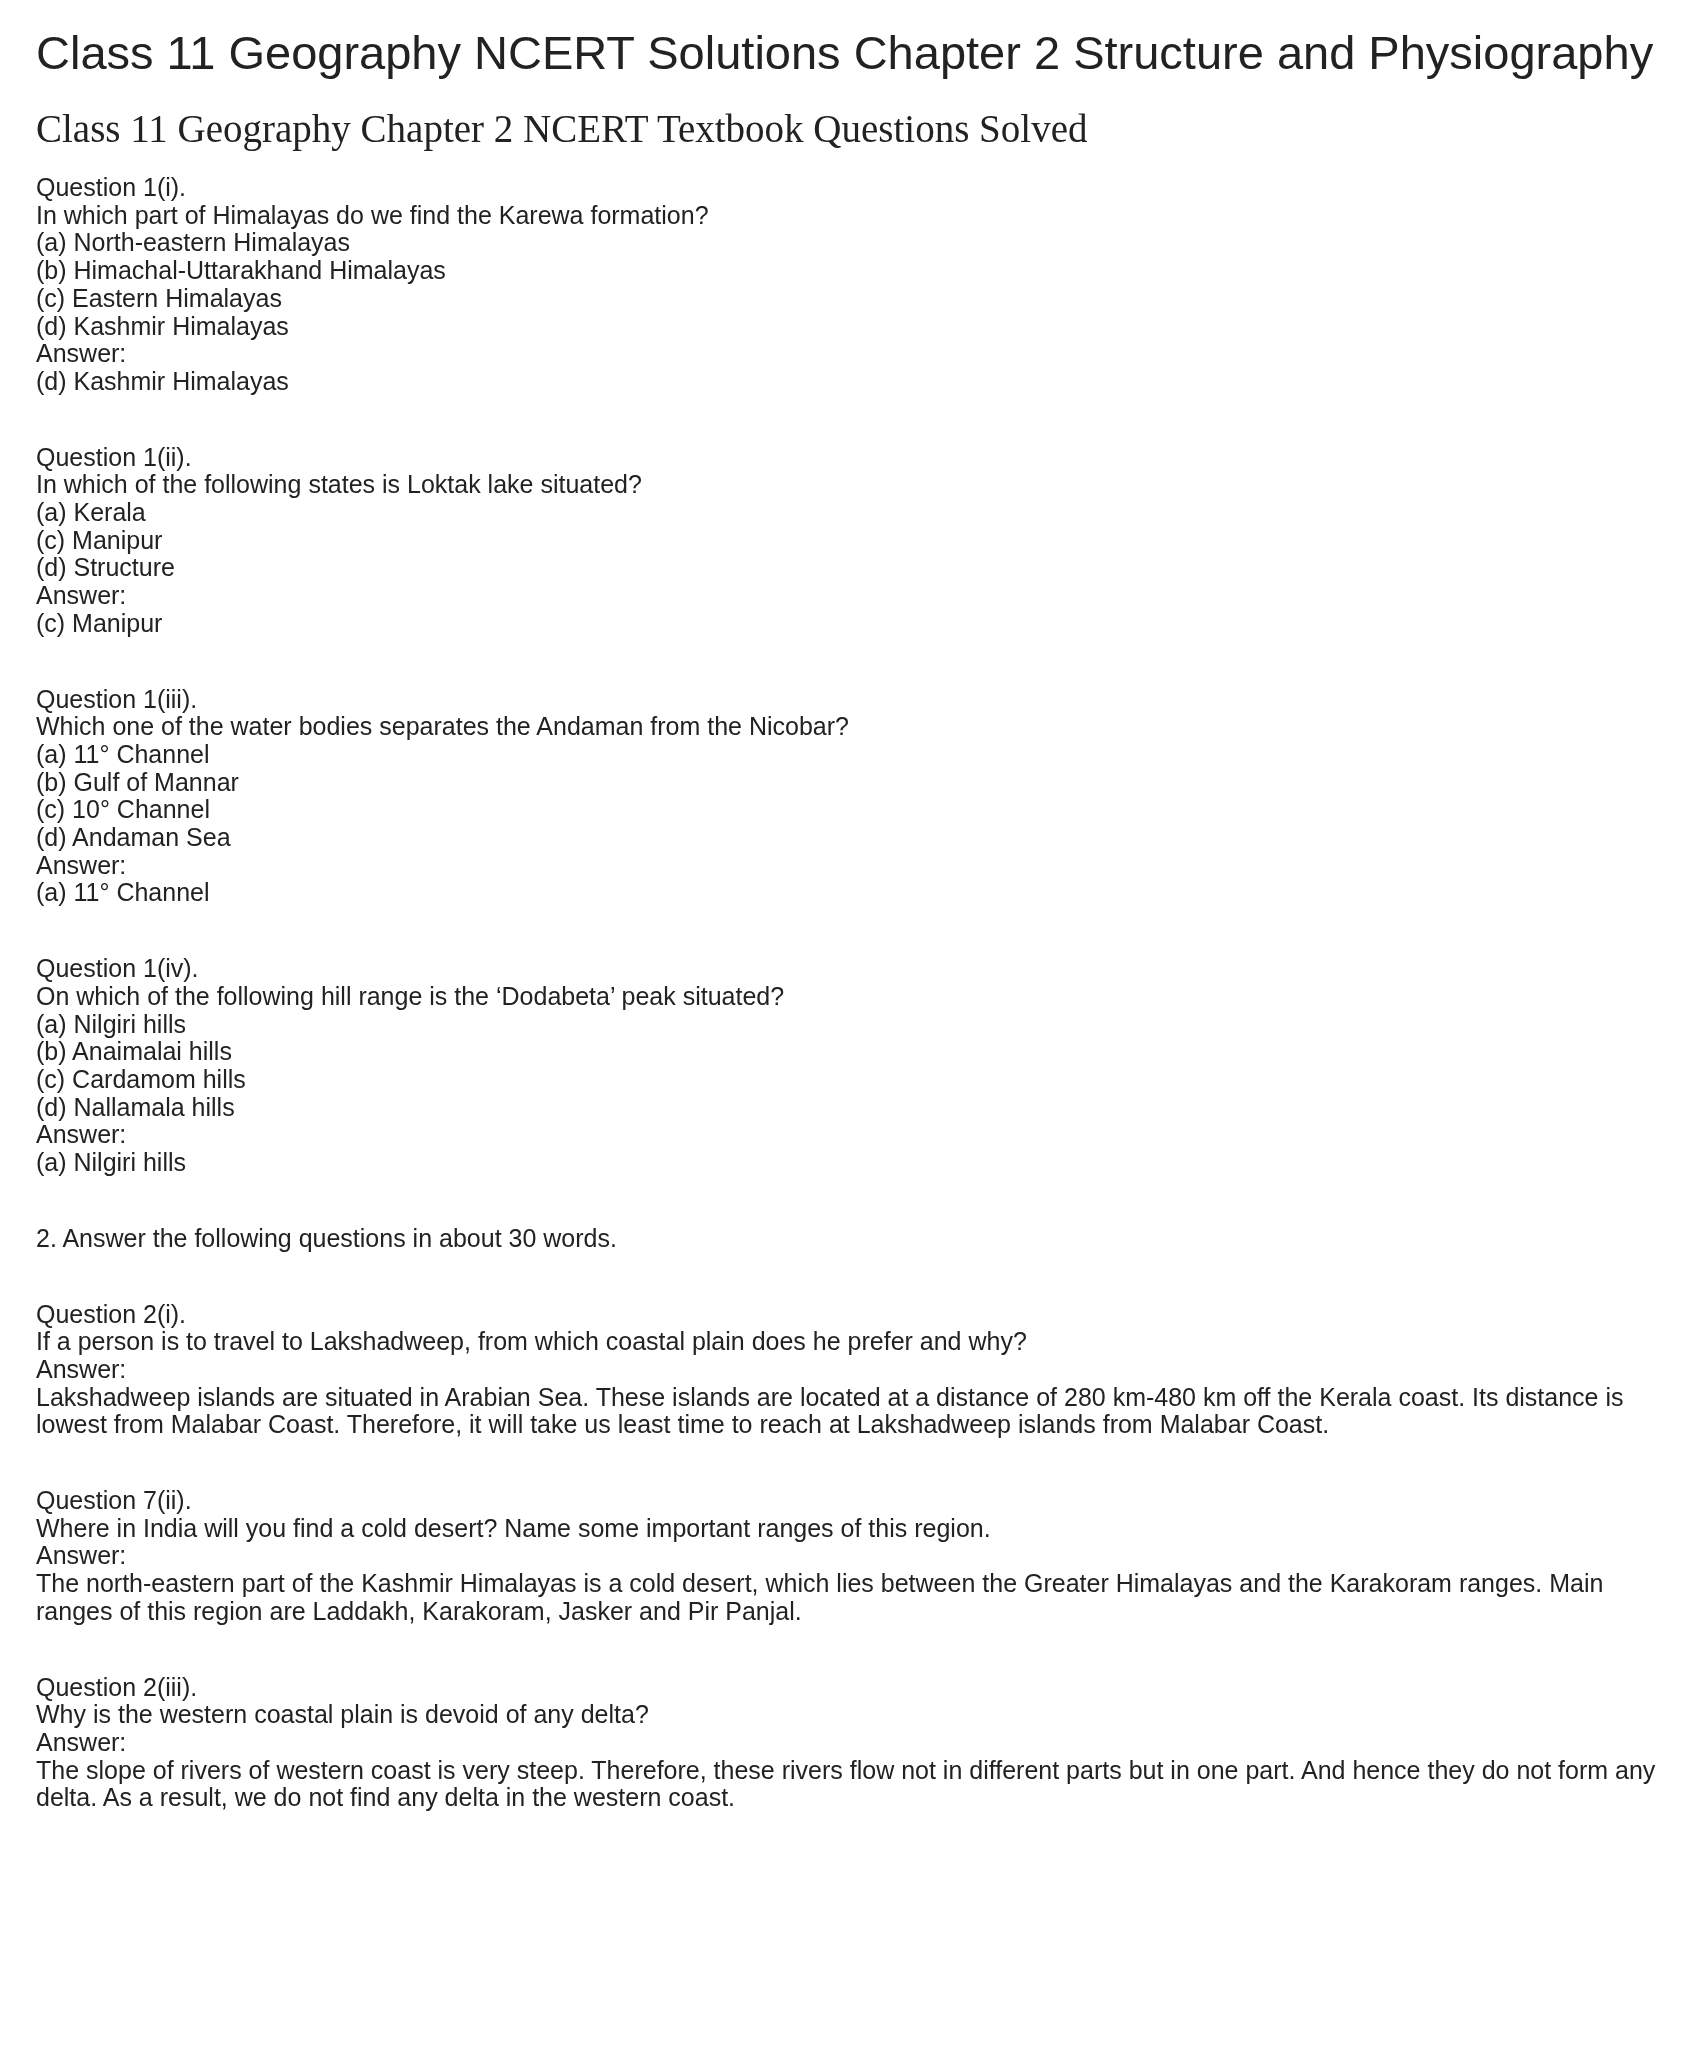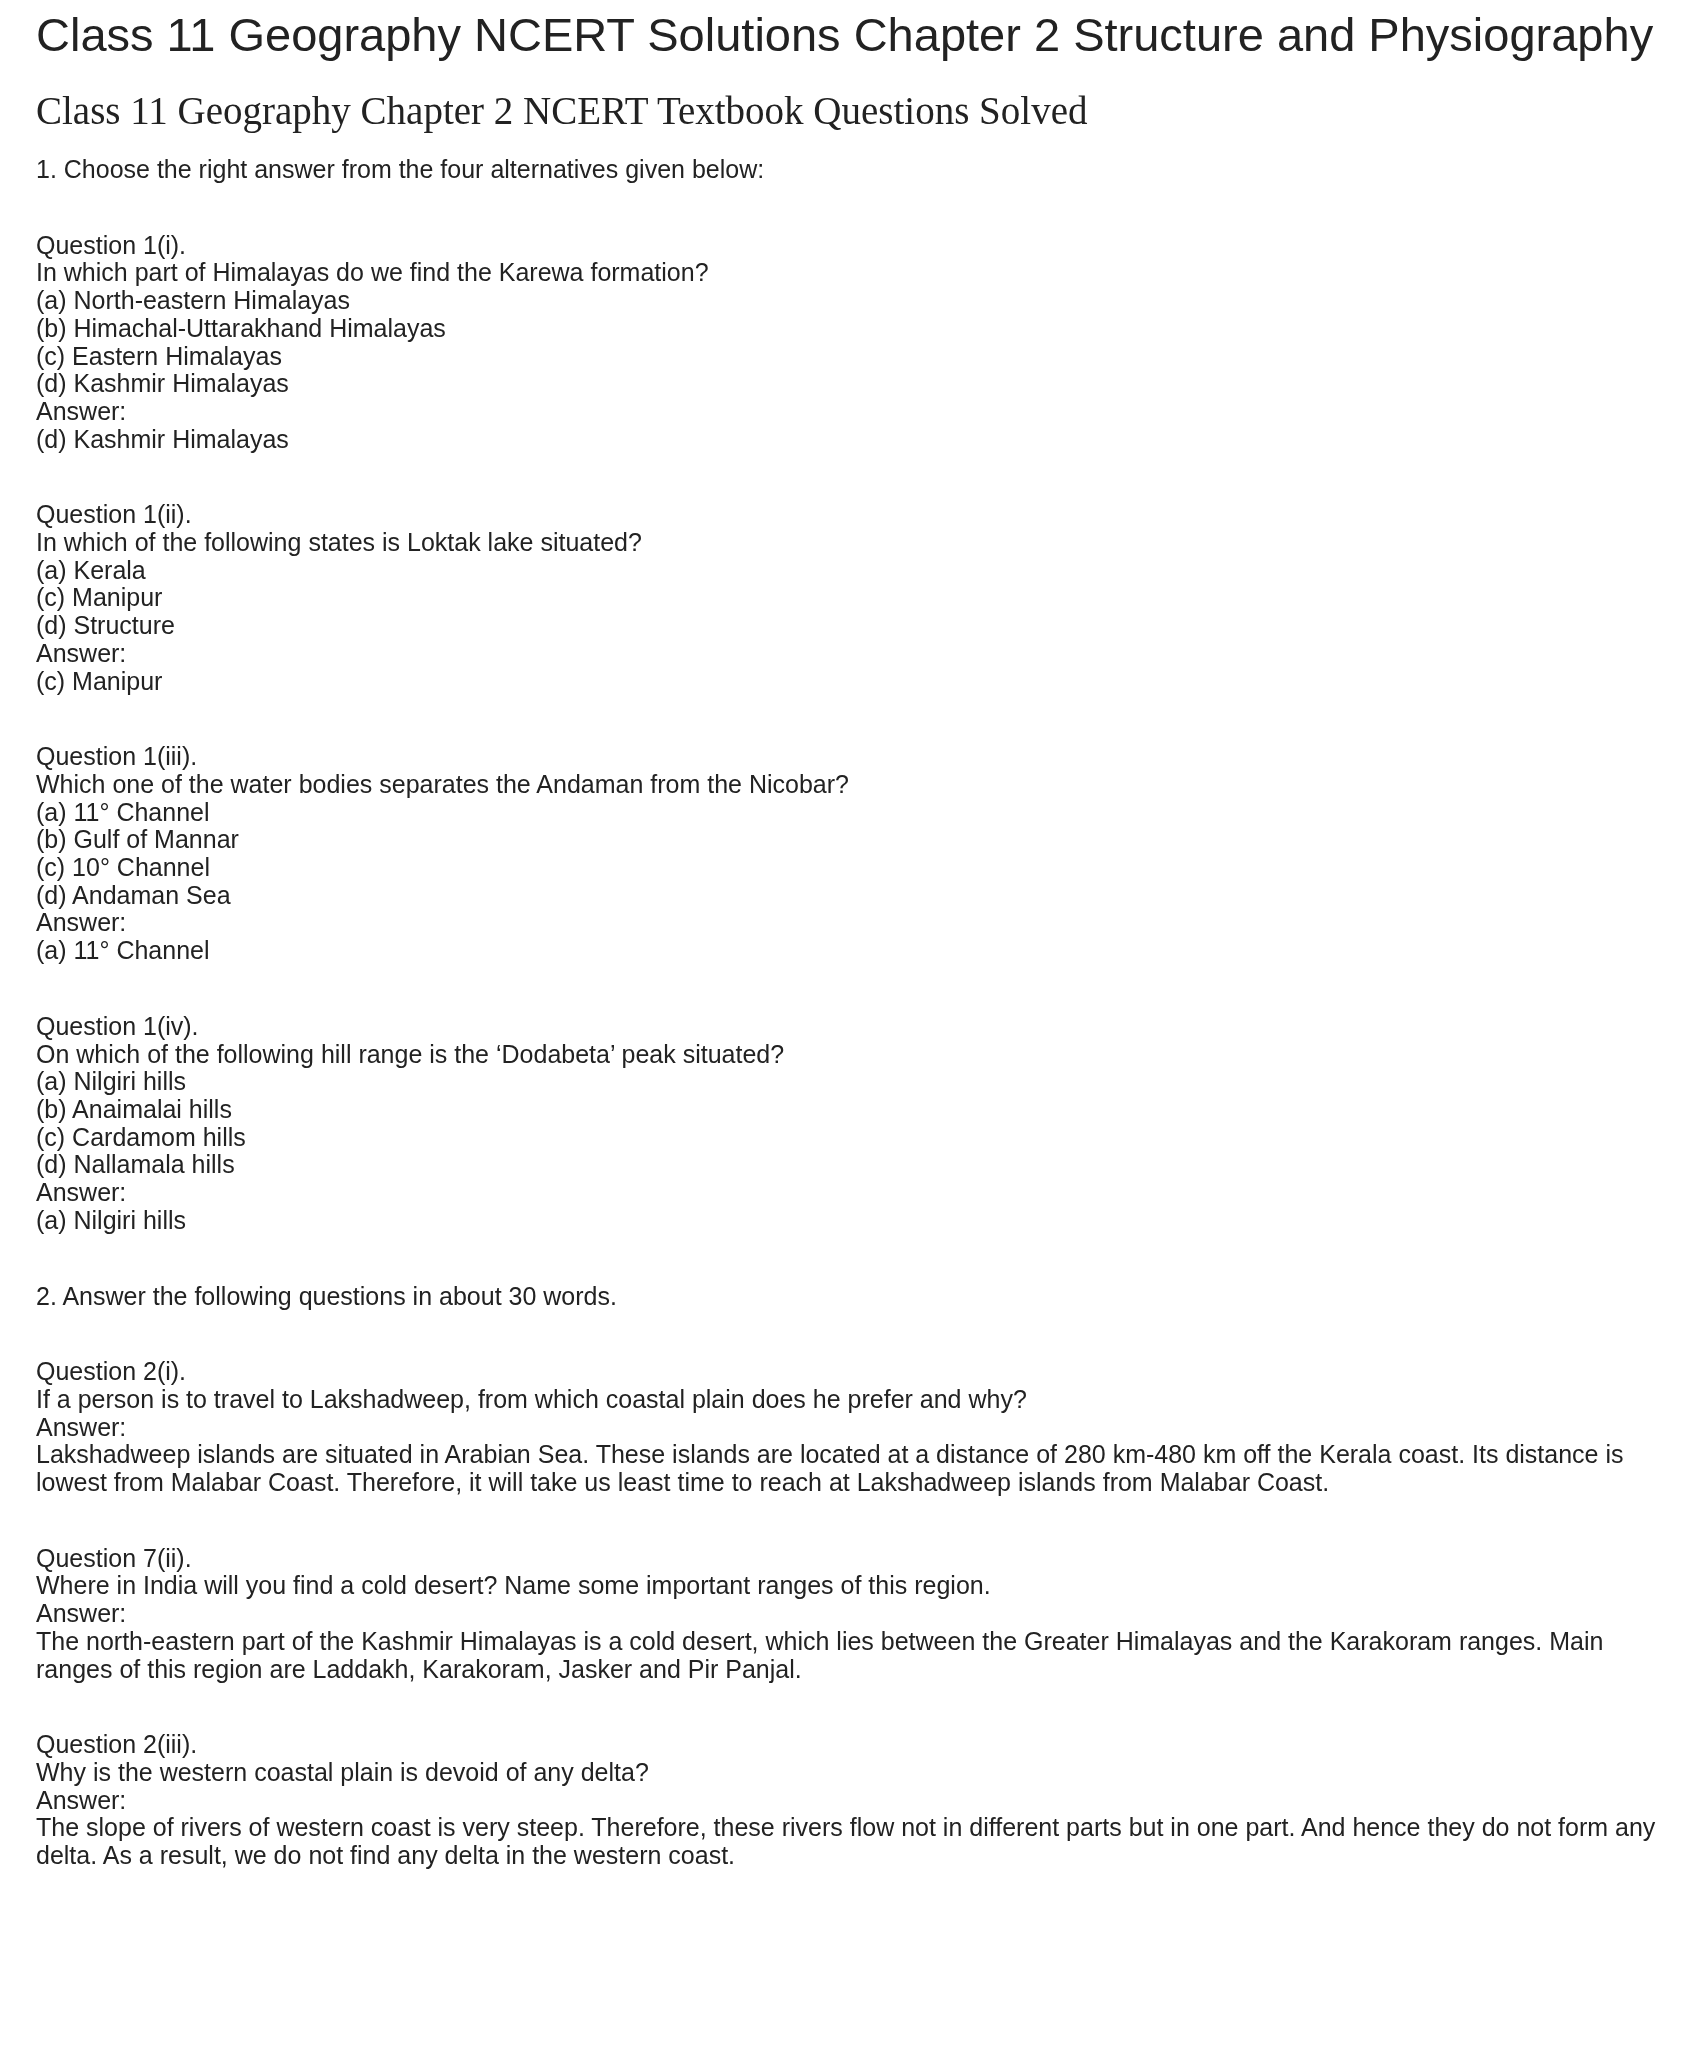--- a/index.html
+++ b/index.html
@@ -8,21 +8,21 @@
     background: #ffffff;
   }
   body {
     width: 1700px;
     height: 2059px;
     overflow: hidden;
     font-family: "Liberation Sans", "DejaVu Sans", sans-serif;
     color: #222222;
   }
   .doc {
-    padding: 8px 36px 0 36px;
+    padding: 26px 36px 0 36px;
   }
   h1.page-title {
     font-size: 47px;
     line-height: 54px;
     font-weight: 400;
     margin: 0 0 26px 0;
     letter-spacing: 0;
   }
   h2.section-heading {
     font-size: 39px;
@@ -45,23 +45,20 @@
 </style>
 </head>
 <body>
 
 <div class="doc">
 
   <h1 class="page-title">Class 11 Geography NCERT Solutions Chapter 2 Structure and Physiography</h1>
 
   <h2 class="section-heading">Class 11 Geography Chapter 2 NCERT Textbook Questions Solved</h2>
 
-  <div class="para">
-    <div>1. Choose the right answer from the four alternatives given below:</div>
-  </div>
 
   <div class="para">
     <div>Question 1(i).</div>
     <div>In which part of Himalayas do we find the Karewa formation?</div>
     <div>(a) North-eastern Himalayas</div>
     <div>(b) Himachal-Uttarakhand Himalayas</div>
     <div>(c) Eastern Himalayas</div>
     <div>(d) Kashmir Himalayas</div>
     <div>Answer:</div>
     <div>(d) Kashmir Himalayas</div>

